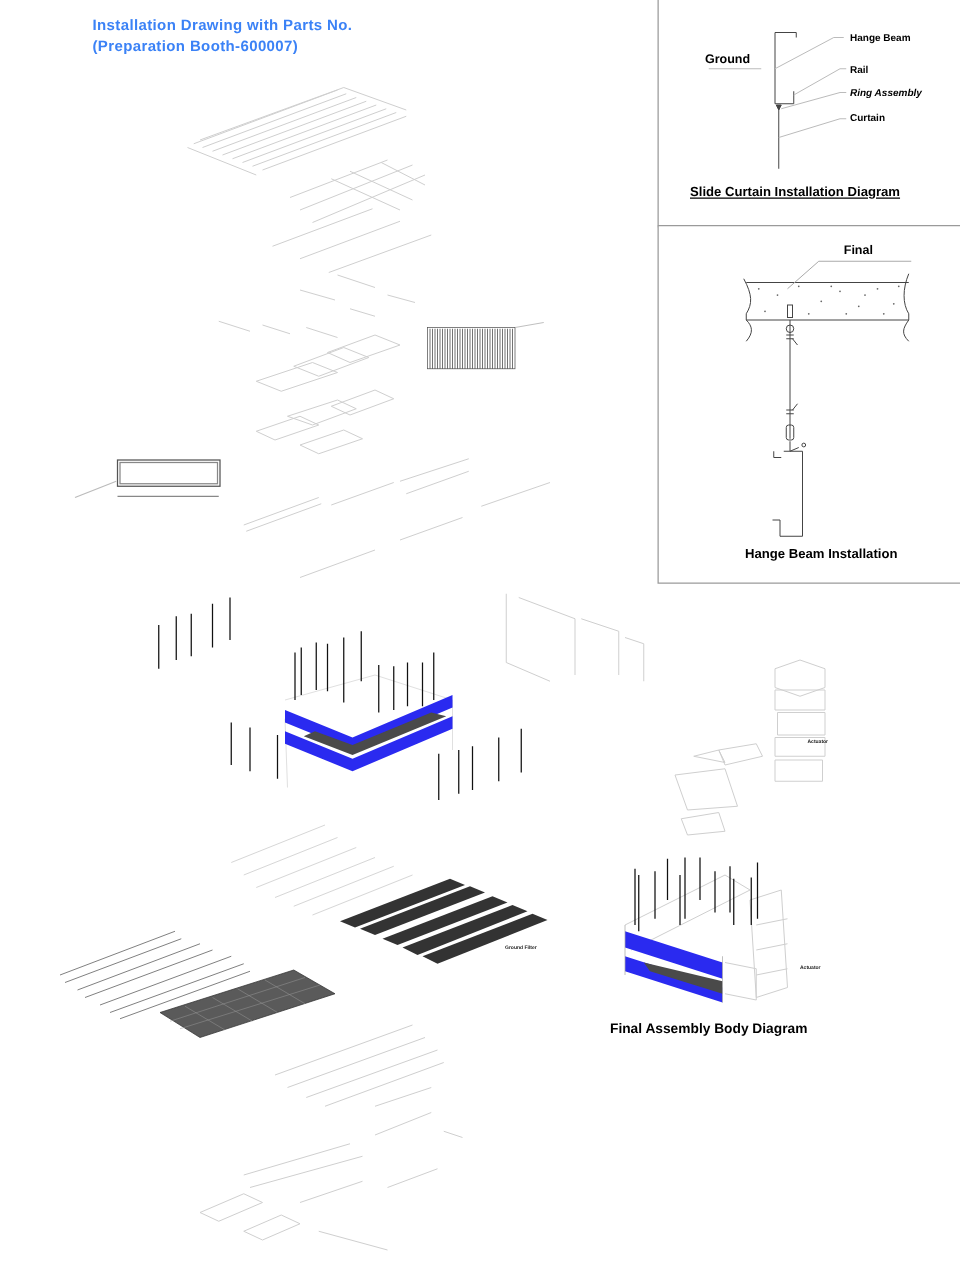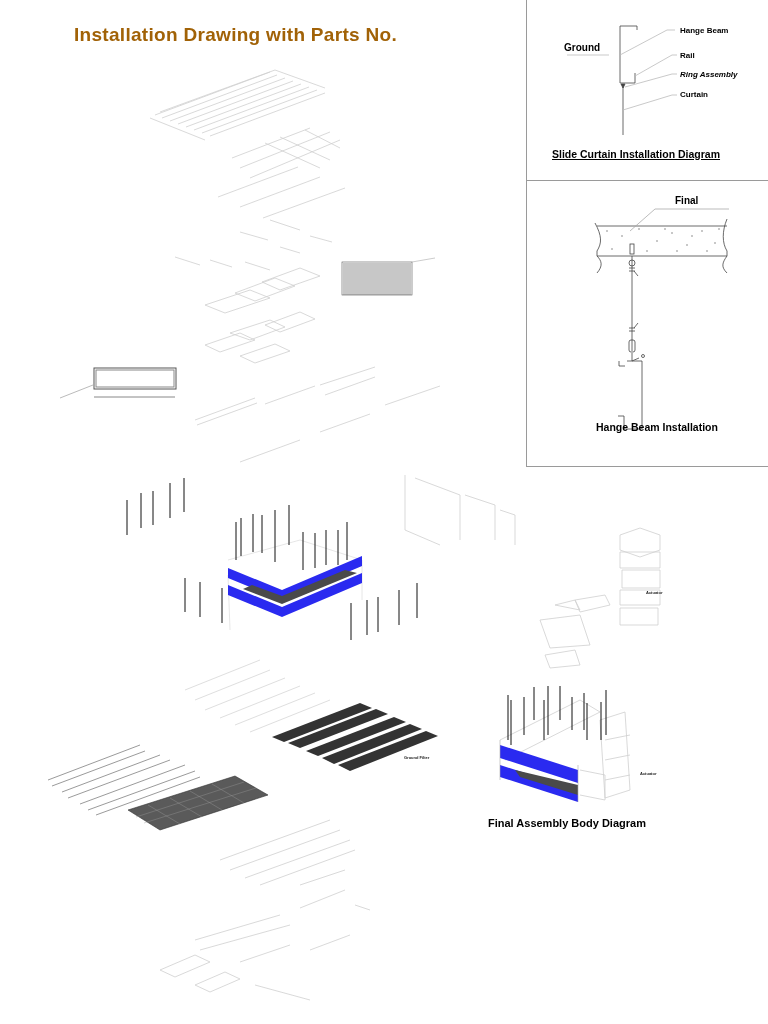--- a/index.html
+++ b/index.html
@@ -1,27 +1,28 @@
 <!DOCTYPE html>
 <html><head>
 <meta charset="utf-8">
 <style>
   html, body { margin:0; padding:0; background:#fff; }
   body { width:768px; height:1024px; position:relative; overflow:hidden; font-family:"Liberation Sans", sans-serif; }
-  .title { position:absolute; left:74px; top:26px; font-weight:bold; font-size:19px; line-height:17px; color:#a16207; letter-spacing:0.3px; }
+  .title { position:absolute; left:74px; top:12px; font-weight:bold; font-size:12px; line-height:17px; color:#3b82f6; letter-spacing:0.3px; }
   .panel { position:absolute; border:1px solid #9a9a9a; background:#fff; }
   .lbl { position:absolute; font-weight:bold; color:#000; white-space:nowrap; }
   .tiny { position:absolute; font-size:4px; font-weight:bold; color:#222; white-space:nowrap; }
   svg { position:absolute; left:0; top:0; }
 </style>
 </head>
 <body>
 
 <div class="title">
   <div>Installation Drawing with Parts No.</div>
+  <div>(Preparation Booth-600007)</div>
 </div>
 
 <svg width="768" height="1024">
   <g stroke="#cfcfcf" stroke-width="0.8" fill="none">
 
     <g>
       <path d="M155 115 L270 72 M162 118 L277 75 M170 121 L285 78 M178 124 L293 81 M186 127 L301 84 M194 130 L309 87 M202 133 L317 90 M210 136 L325 93 M160 112 L275 70"></path>
       <path d="M150 118 L205 140 M275 70 L325 88"></path>
     </g>
 
@@ -154,20 +155,20 @@
         <circle cx="85" cy="68" r="0.7"></circle>
         <circle cx="120" cy="70" r="0.7"></circle>
         <circle cx="150" cy="70" r="0.7"></circle>
         <circle cx="180" cy="70" r="0.7"></circle>
         <circle cx="165" cy="55" r="0.7"></circle>
         <circle cx="138" cy="48" r="0.7"></circle>
         <circle cx="192" cy="48" r="0.7"></circle>
     </g>
   </svg>
   <div class="lbl" style="left:148px; top:14px; font-size:10px;">Final</div>
-  <div class="lbl" style="left:42px; top:240px; font-size:10.5px;padding-left:27px;">Hange Beam Installation</div>
+  <div class="lbl" style="left:42px; top:256px; font-size:10.5px;padding-left:27px;">Hange Beam Installation</div>
 </div>
 
 <div class="tiny" style="left:646px; top:590px;">Actuator</div>
 <div class="tiny" style="left:404px; top:755px;">Ground Filter</div>
 <div class="tiny" style="left:640px; top:771px;">Actuator</div>
 
 <div class="lbl" style="left:488px; top:817px; font-size:11px;">Final Assembly Body Diagram</div>
 
 </body></html>

